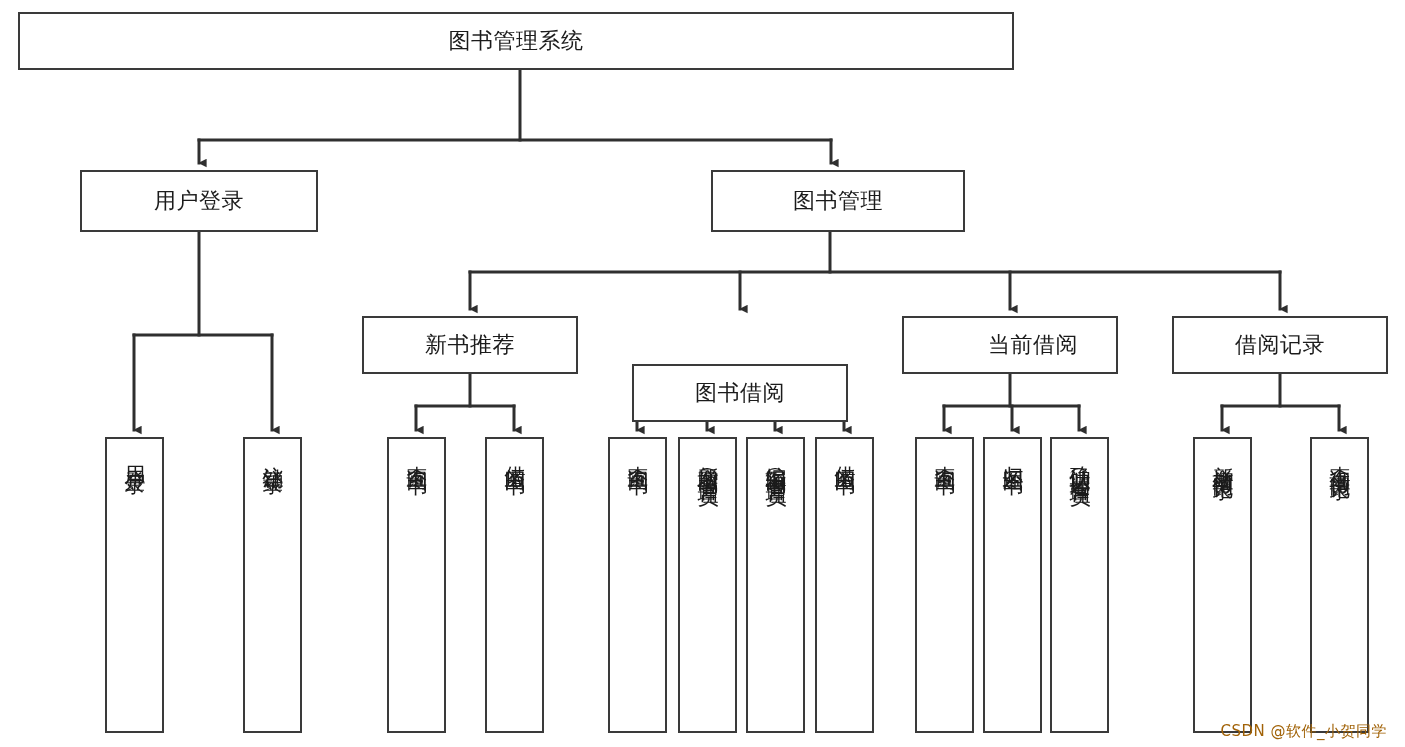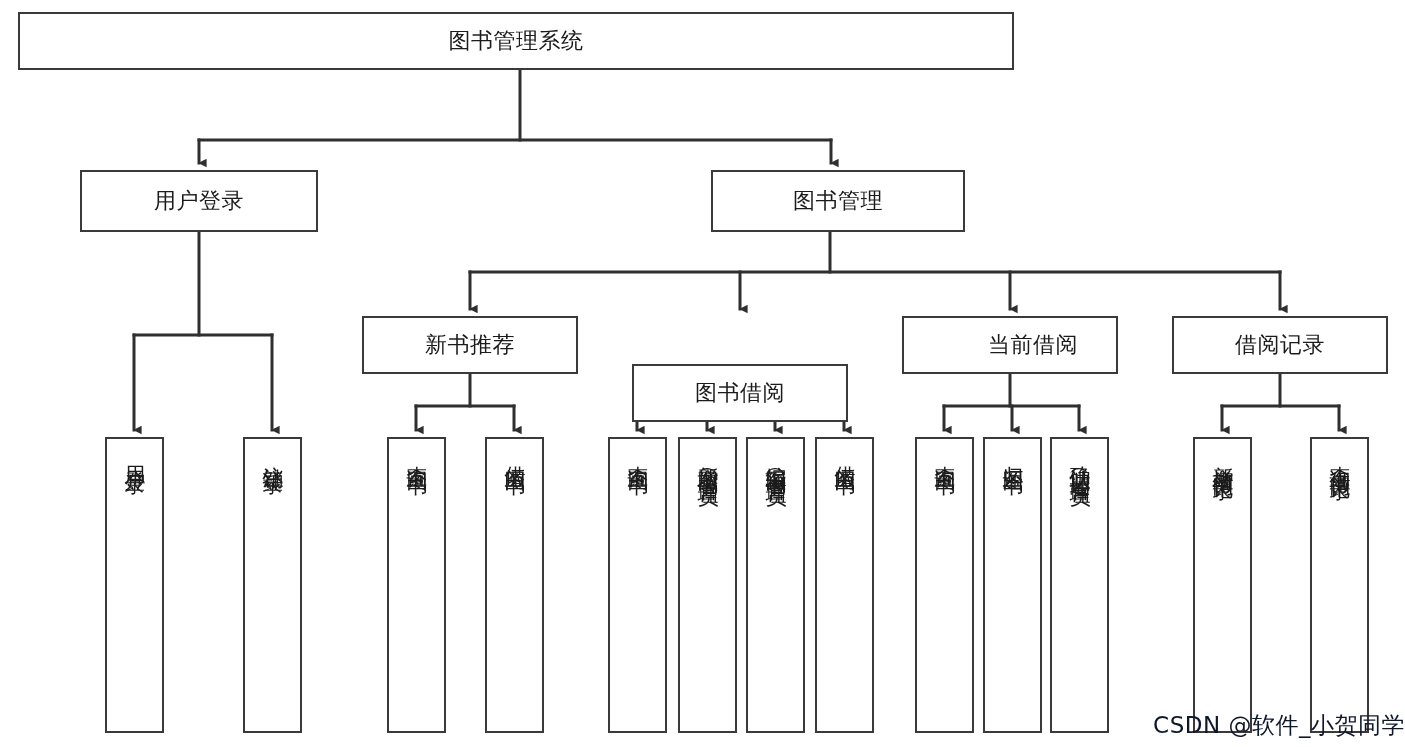--- a/index.html
+++ b/index.html
@@ -53,24 +53,24 @@
     writing-mode: vertical-rl;
     text-orientation: upright;
     -webkit-writing-mode: vertical-rl;
     font-size: 21px;
     letter-spacing: 3px;
     line-height: 1;
     white-space: nowrap;
   }
   #watermark {
     position: absolute;
-    right: 0;
+    right: 18px;
     bottom: 6px;
-    font-size: 23px;
-    color: #0f172a;
+    font-size: 15px;
+    color: #a16207;
     z-index: 6;
     white-space: nowrap;
     letter-spacing: 0.5px;
   }
 </style>
 </head>
 <body>
 
 <div id="diagram-root">
 

